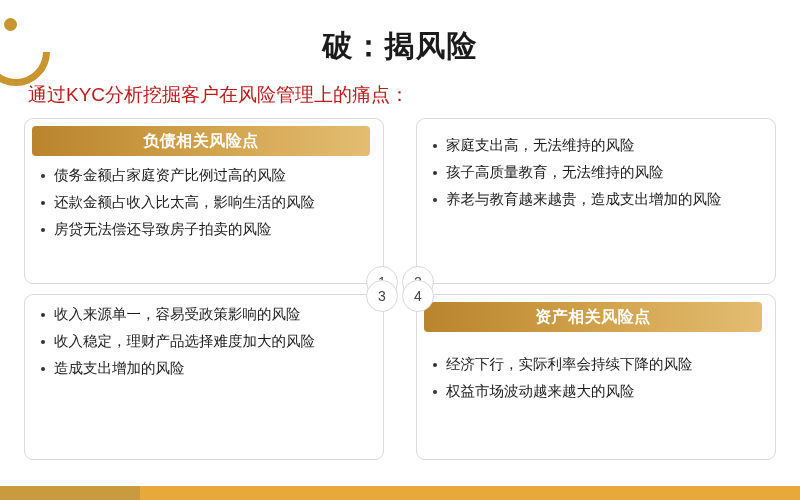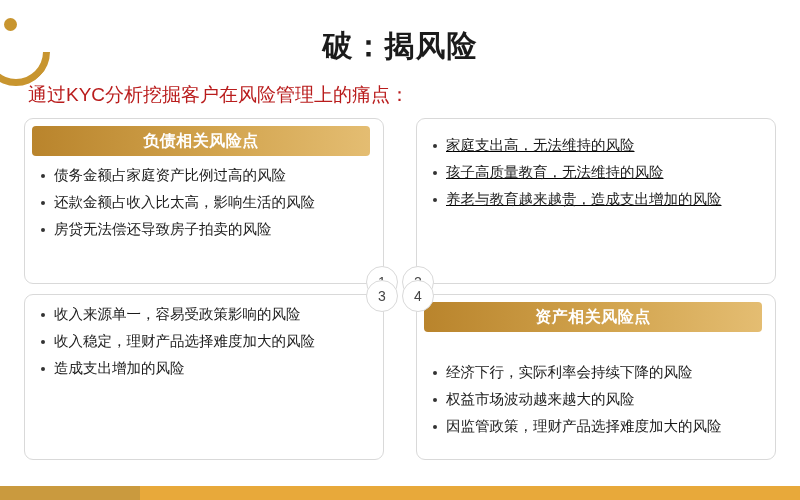--- a/index.html
+++ b/index.html
@@ -179,21 +179,21 @@
         </div>
         <div class="bullet-row">
           <span class="bullet-dot"></span>
           <span class="bullet-text">房贷无法偿还导致房子拍卖的风险</span>
         </div>
       </div>
       <div class="badge badge-1">1</div>
     </div>
 
     <div class="card">
-      <div class="card-body" style="padding-top:16px;text-decoration:underline;">
+      <div class="card-body" style="padding-top:16px;">
         <div class="bullet-row">
           <span class="bullet-dot"></span>
           <span class="bullet-text">家庭支出高，无法维持的风险</span>
         </div>
         <div class="bullet-row">
           <span class="bullet-dot"></span>
           <span class="bullet-text">孩子高质量教育，无法维持的风险</span>
         </div>
         <div class="bullet-row">
           <span class="bullet-dot"></span>
@@ -216,32 +216,28 @@
         <div class="bullet-row">
           <span class="bullet-dot"></span>
           <span class="bullet-text">造成支出增加的风险</span>
         </div>
       </div>
       <div class="badge badge-3">3</div>
     </div>
 
     <div class="card">
       <div class="card-header">资产相关风险点</div>
-      <div class="card-body" style="padding-top:30px;">
+      <div class="card-body" style="padding-top:22px;">
         <div class="bullet-row">
           <span class="bullet-dot"></span>
           <span class="bullet-text">经济下行，实际利率会持续下降的风险</span>
         </div>
         <div class="bullet-row">
           <span class="bullet-dot"></span>
           <span class="bullet-text">权益市场波动越来越大的风险</span>
-        </div>
-        <div class="bullet-row">
-          <span class="bullet-dot"></span>
-          <span class="bullet-text">因监管政策，理财产品选择难度加大的风险</span>
         </div>
       </div>
       <div class="badge badge-4">4</div>
     </div>
 
   </div>
 
   <div class="bottom-bar"></div>
   <div class="bottom-bar-left"></div>
 

